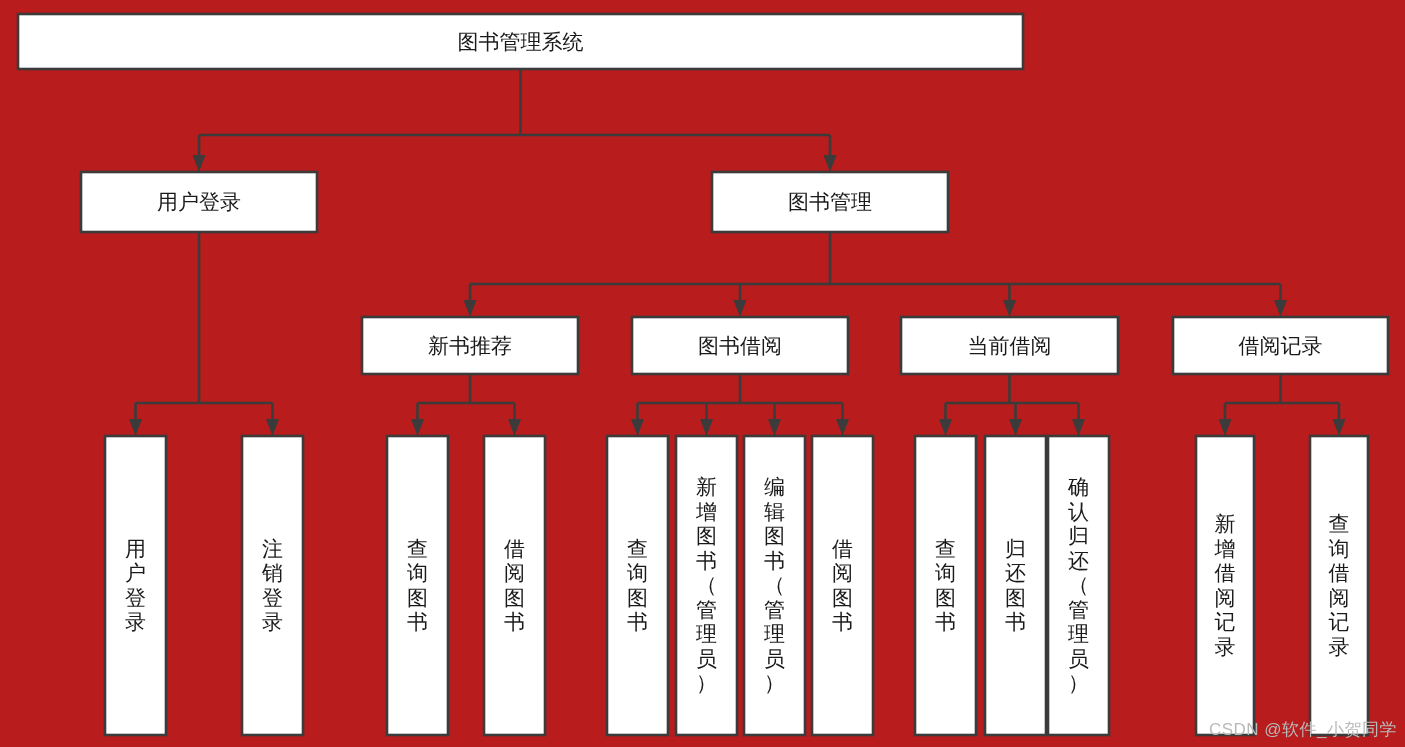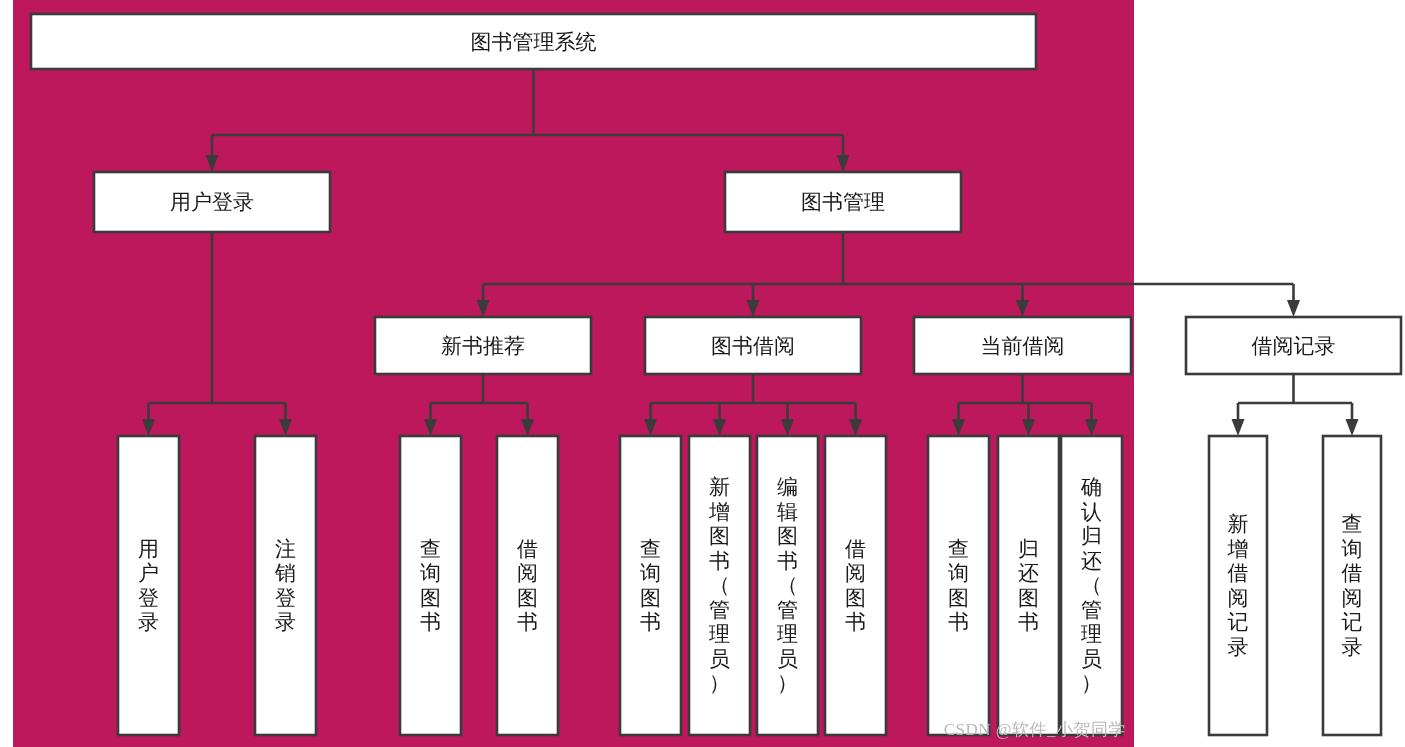--- a/index.html
+++ b/index.html
@@ -8,24 +8,23 @@
     background: #ffffff;
   }
   body {
     width: 1405px;
     height: 747px;
     font-family: "DejaVu Sans", "Liberation Sans", sans-serif;
     overflow: hidden;
   }
   #diagram-root {
     position: relative;
-    width: 1121px;
+    width: 1405px;
     height: 747px;
-    background: #be185d;
-    margin-left: 13px;
+    background: #b91c1c;
   }
   svg#tree-svg {
     position: absolute;
     top: 0; left: 0;
     width: 1405px;
     height: 747px;
     display: block;
   }
   .node-rect {
     fill: #ffffff;
@@ -55,21 +54,21 @@
   .node-label-v-char {
     font-family: "DejaVu Sans", "Liberation Sans", sans-serif;
     font-size: 21px;
     fill: #1a1a1a;
     text-anchor: middle;
   }
   .watermark {
     position: absolute;
     right: 8px;
     bottom: 6px;
-    font-family: Liberation Serif, serif;
+    font-family: Liberation Sans, sans-serif;
     font-size: 17px;
     color: #b9b9b9;
     letter-spacing: 0.5px;
     white-space: nowrap;
     user-select: none;
   }
 </style>
 </head>
 <body>
 

